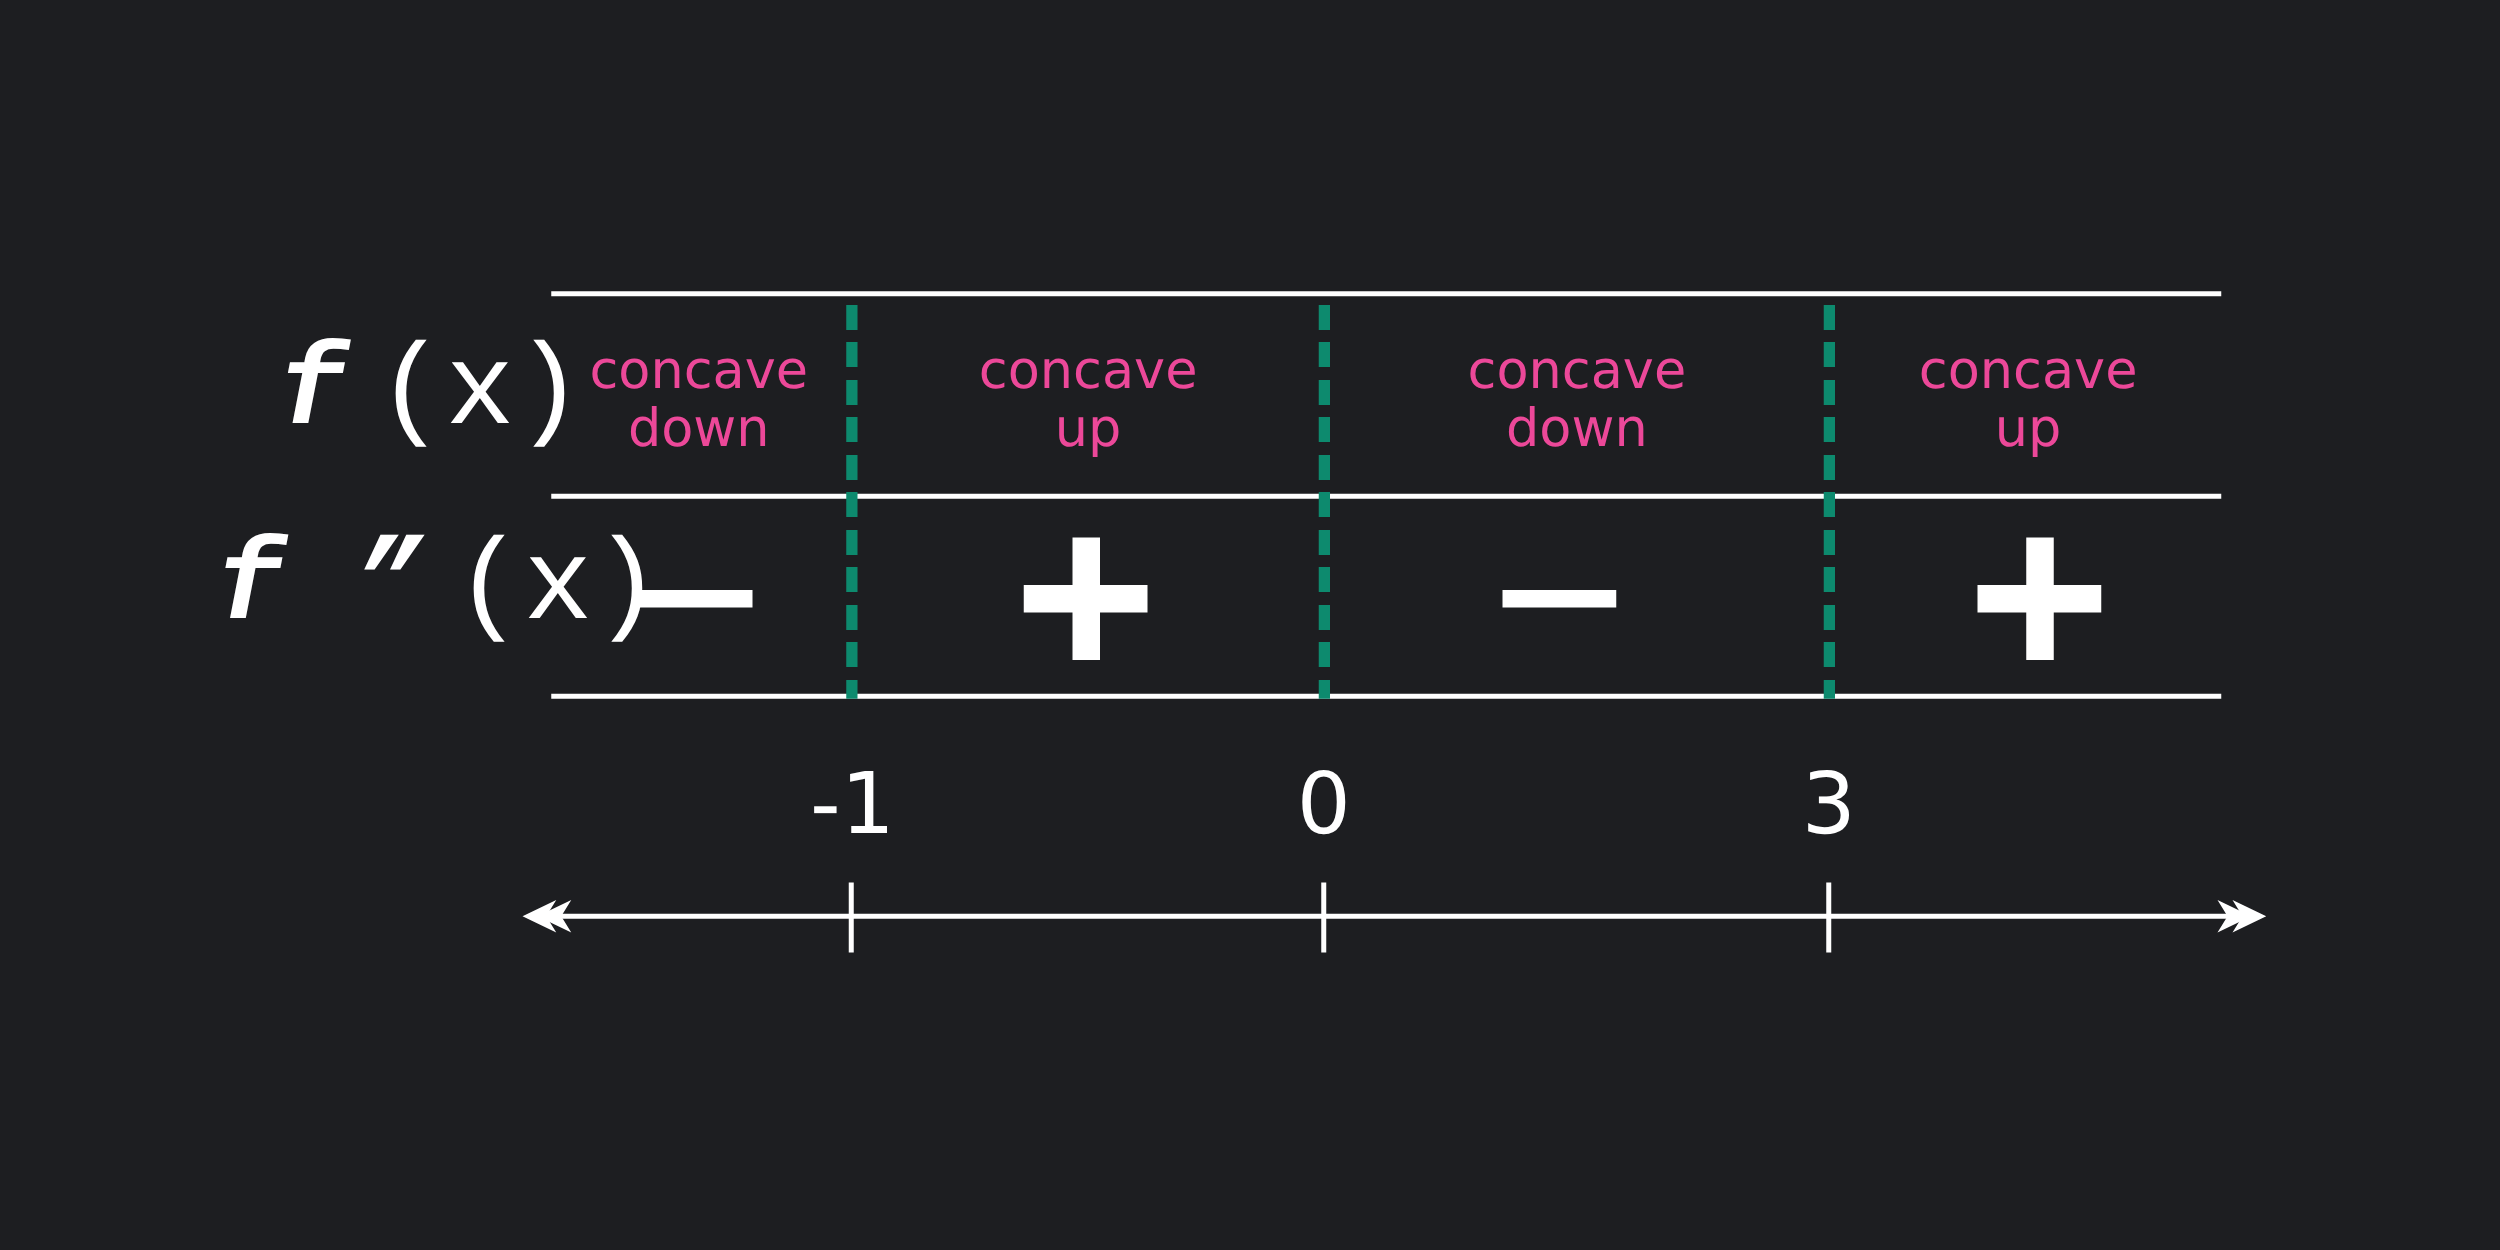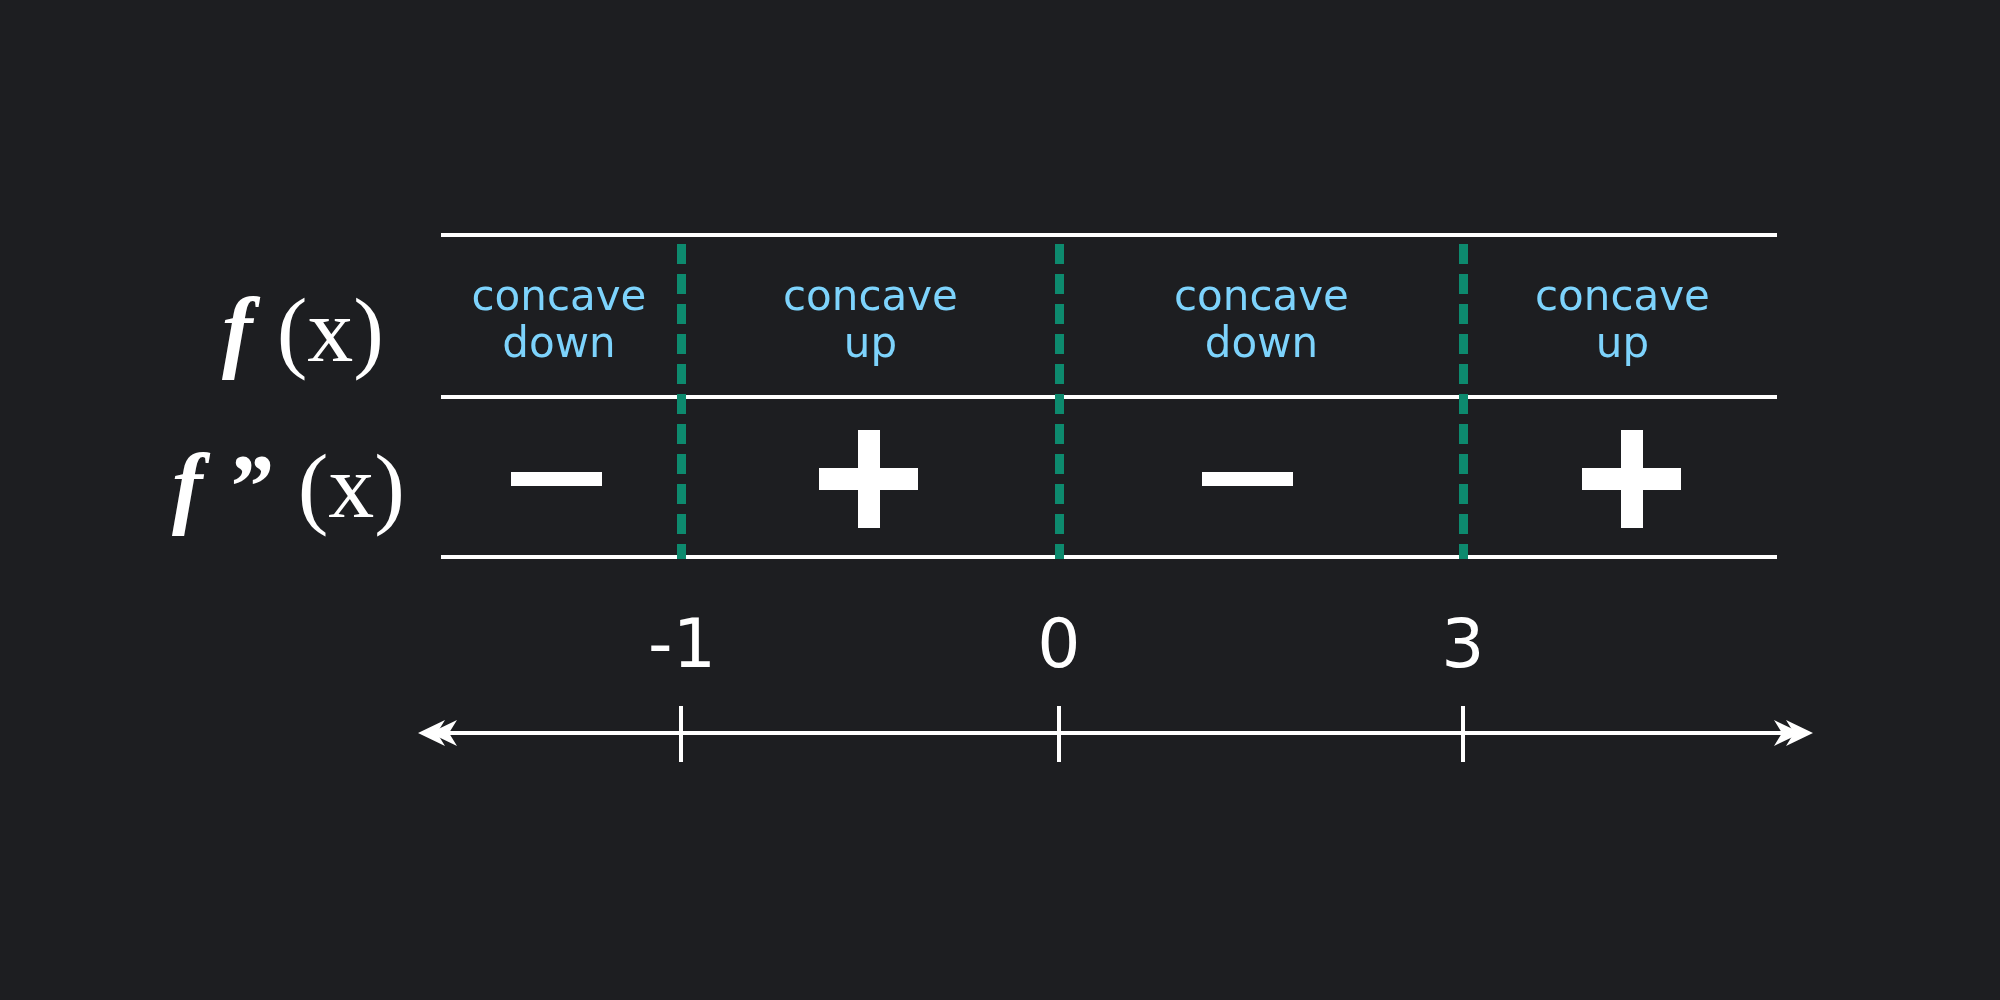--- a/index.html
+++ b/index.html
@@ -1,21 +1,21 @@
 <!DOCTYPE html>
 <html><head>
 <meta charset="utf-8">
 <style>
   html, body { margin:0; padding:0; }
   body { width:2000px; height:1000px; background:#1d1e21; position:relative; overflow:hidden; font-family:"DejaVu Sans", sans-serif; color:#fff; }
   .hline { position:absolute; height:4px; background:#fff; }
   .dash { position:absolute; width:9px; background:repeating-linear-gradient(to bottom, #0d8a6e 0px, #0d8a6e 20px, transparent 20px, transparent 30px); }
-  .rowlabel { position:absolute; font-family:Liberation Serif, serif; font-style:italic; font-weight:bold; font-size:92px; color:#fff; white-space:nowrap; line-height:1;margin-top:16px; }
+  .rowlabel { position:absolute; font-family:Liberation Mono, monospace; font-style:italic; font-weight:bold; font-size:92px; color:#fff; white-space:nowrap; line-height:1; }
   .rowlabel .paren { font-style:normal; font-weight:normal; }
-  .cell-text { position:absolute; text-align:center; font-family:"DejaVu Sans", sans-serif; font-size:42px; line-height:47px; color:#7dd3fc; }
+  .cell-text { position:absolute; text-align:center; font-family:"DejaVu Sans", sans-serif; font-size:42px; line-height:47px; color:#ec4899; }
   .minus { position:absolute; height:14px; background:#fff; }
   .plus { position:absolute; }
   .plus .h { position:absolute; left:0; width:100%; height:22px; top:50%; margin-top:-11px; background:#fff; }
   .plus .v { position:absolute; top:0; height:100%; width:22px; left:50%; margin-left:-11px; background:#fff; }
   .tick { position:absolute; width:4px; height:56px; background:#fff; top:706px; }
   .ticklabel { position:absolute; font-family:"DejaVu Sans", sans-serif; font-size:68px; line-height:68px; color:#fff; text-align:center; width:120px; top:610px; }
   svg.axis { position:absolute; left:0; top:0; }
 </style>
 </head>
 <body>

